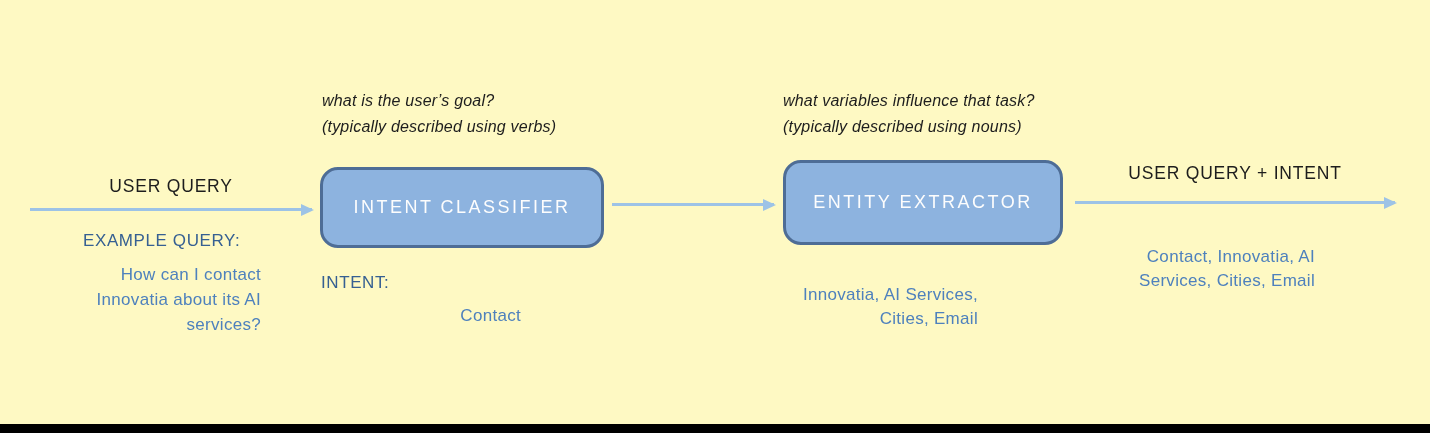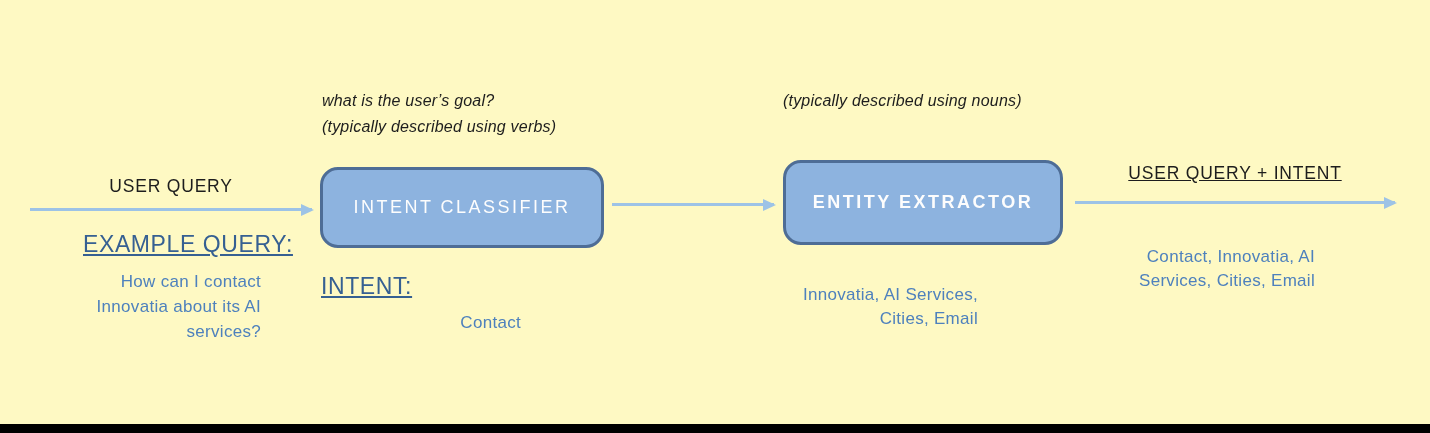--- a/index.html
+++ b/index.html
@@ -63,25 +63,24 @@
       border: 3px solid var(--box-border);
       border-radius: 18px;
       color: var(--box-text);
       font-size: 18px;
       letter-spacing: 2.5px;
       white-space: nowrap;
     }
 
     .text-block { position: absolute; }
     .section-heading {
-      font-size: 23px;
+      font-size: 17px;
       color: var(--heading-blue);
       letter-spacing: 0.6px;
       white-space: nowrap;
-      text-decoration: underline;
     }
     .section-value {
       font-size: 17px;
       color: var(--body-blue);
       line-height: 24px;
       letter-spacing: 0.3px;
       margin-top: 11px;
       text-align: right;
     }
 
@@ -97,47 +96,48 @@
 <body>
 
 <div class="canvas">
 
   <div class="annotation" style="left:322px; top:88px;">
     <span>what is the user’s goal?</span>
     <span>(typically described using verbs)</span>
   </div>
 
   <div class="annotation" style="left:783px; top:88px;">
+    <span>what variables influence that task?</span>
     <span>(typically described using nouns)</span>
   </div>
 
   <div class="flow-label" style="left:30px; top:176px; width:282px;">USER QUERY</div>
   <div class="arrow" style="left:30px; top:208px; width:282px;"></div>
 
   <div class="text-block" style="left:83px; top:231px; width:178px;">
     <div class="section-heading">EXAMPLE QUERY:</div>
     <div class="section-value" style="line-height:25px;">How can I contact Innovatia about its AI services?</div>
   </div>
 
   <div class="node-box" style="left:320px; top:167px; width:278px; height:75px;">INTENT CLASSIFIER</div>
 
   <div class="text-block" style="left:321px; top:273px; width:200px;">
     <div class="section-heading">INTENT:</div>
     <div class="section-value">Contact</div>
   </div>
 
   <div class="arrow" style="left:612px; top:203px; width:162px;"></div>
 
-  <div class="node-box" style="left:783px; top:160px; width:274px; height:79px;font-weight:bold;">ENTITY EXTRACTOR</div>
+  <div class="node-box" style="left:783px; top:160px; width:274px; height:79px;">ENTITY EXTRACTOR</div>
 
   <div class="text-block" style="left:782px; top:272px; width:196px;">
     <div class="section-value">Innovatia, AI Services, Cities, Email</div>
   </div>
 
-  <div class="flow-label" style="left:1075px; top:163px; width:320px;text-decoration:underline;">USER QUERY + INTENT</div>
+  <div class="flow-label" style="left:1075px; top:163px; width:320px;">USER QUERY + INTENT</div>
   <div class="arrow" style="left:1075px; top:201px; width:320px;"></div>
 
   <div class="text-block" style="left:1127px; top:234px; width:188px;">
     <div class="section-value">Contact, Innovatia, AI Services, Cities, Email</div>
   </div>
 
   <div class="footer-bar"></div>
 
 </div>
 

